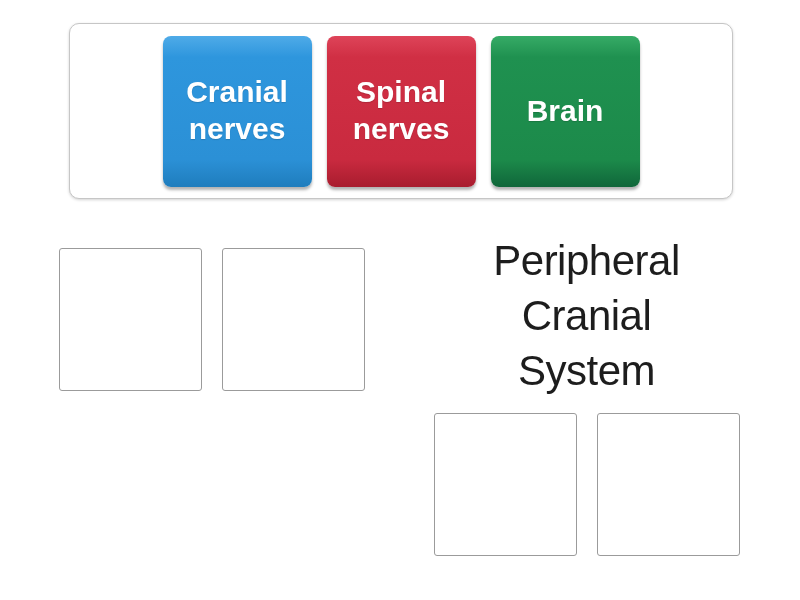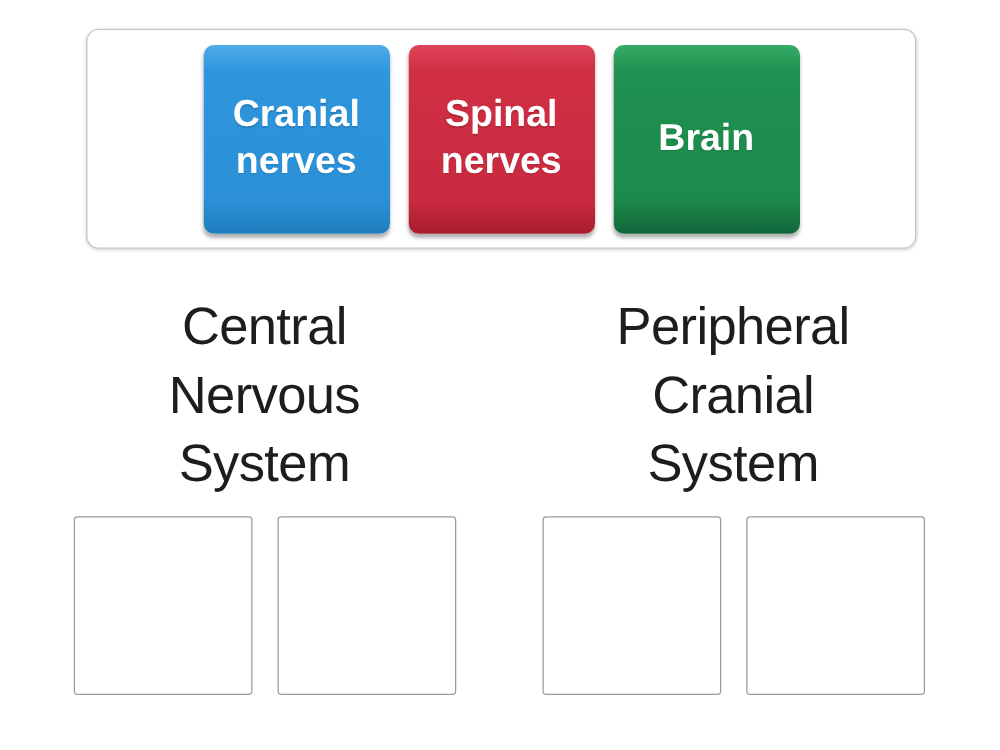--- a/index.html
+++ b/index.html
@@ -107,21 +107,20 @@
   </div>
   <div class="tile tile-red">
     <span>Spinal nerves</span>
   </div>
   <div class="tile tile-green">
     <span>Brain</span>
   </div>
 </div>
 
 <div class="group group-left">
-  <h2 class="group-title">Central Nervous System</h2>
   <div class="slots">
     <div class="slot"></div>
     <div class="slot"></div>
   </div>
 </div>
 
 <div class="group group-right">
   <h2 class="group-title">Peripheral Cranial System</h2>
   <div class="slots">
     <div class="slot"></div>

